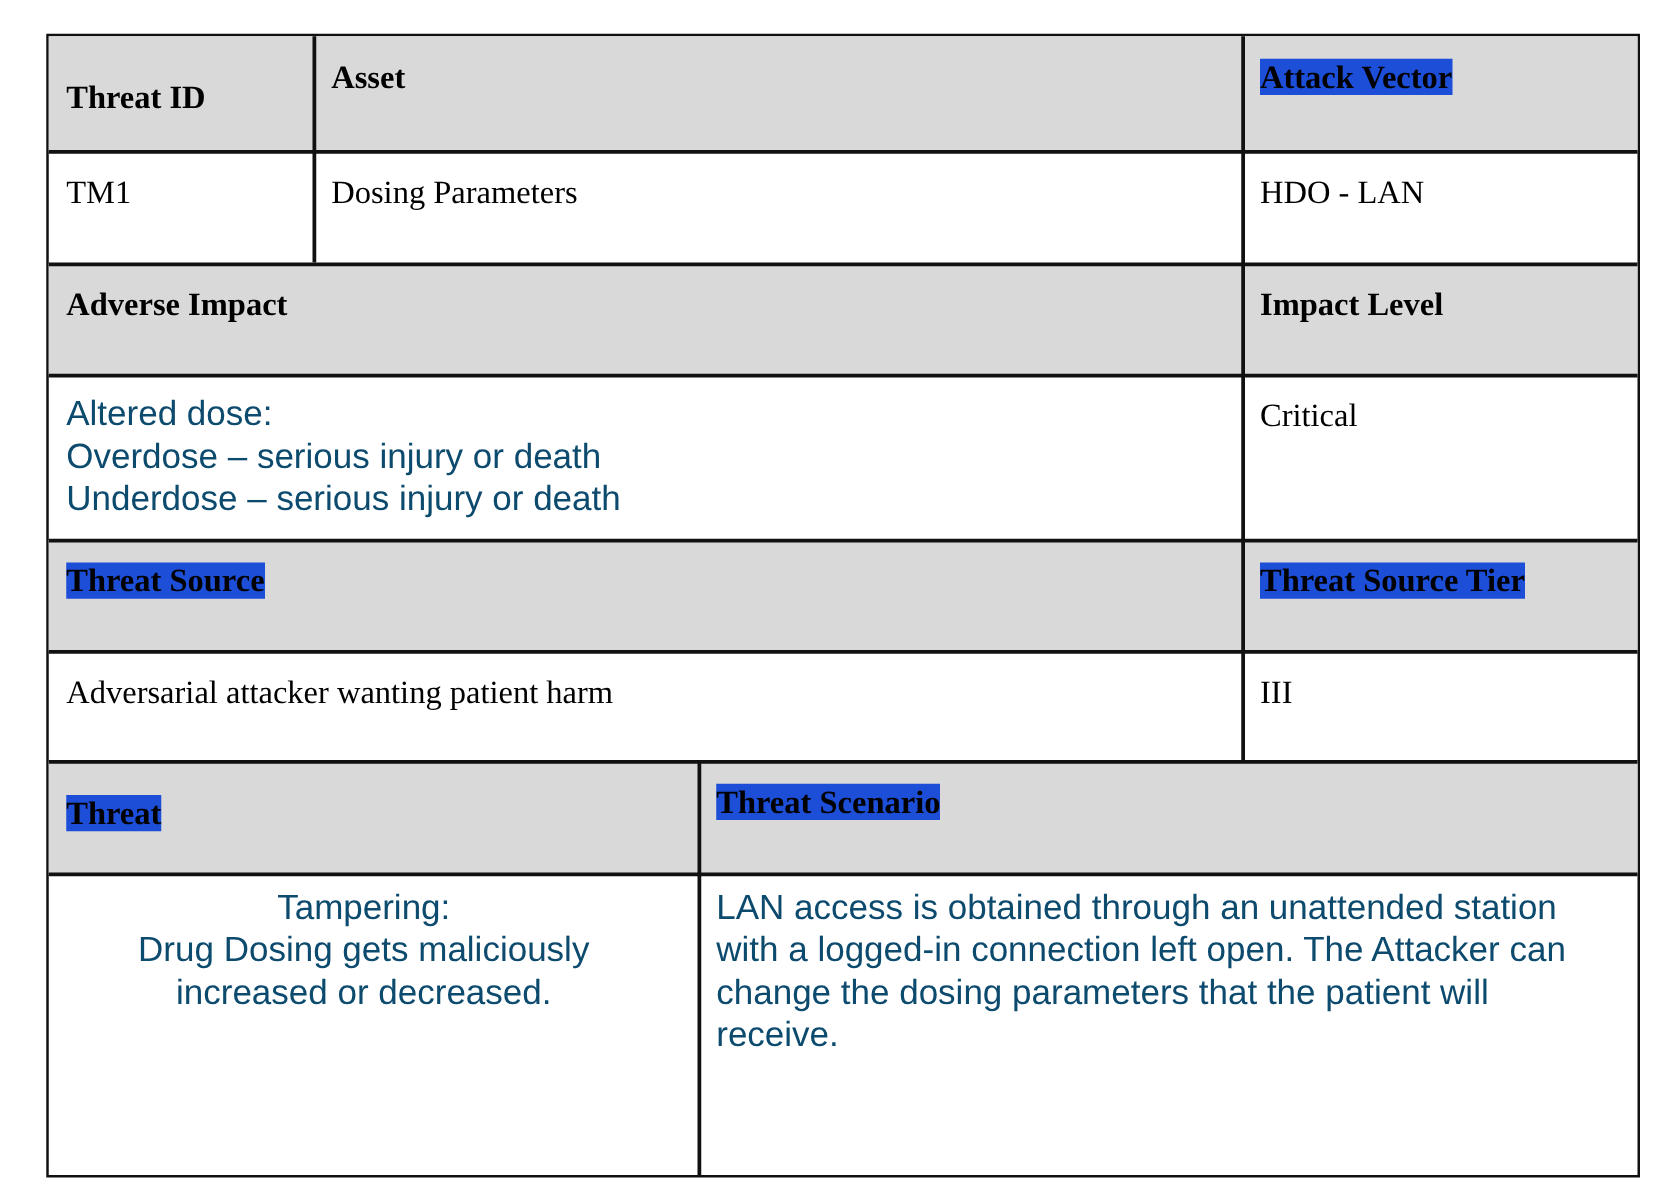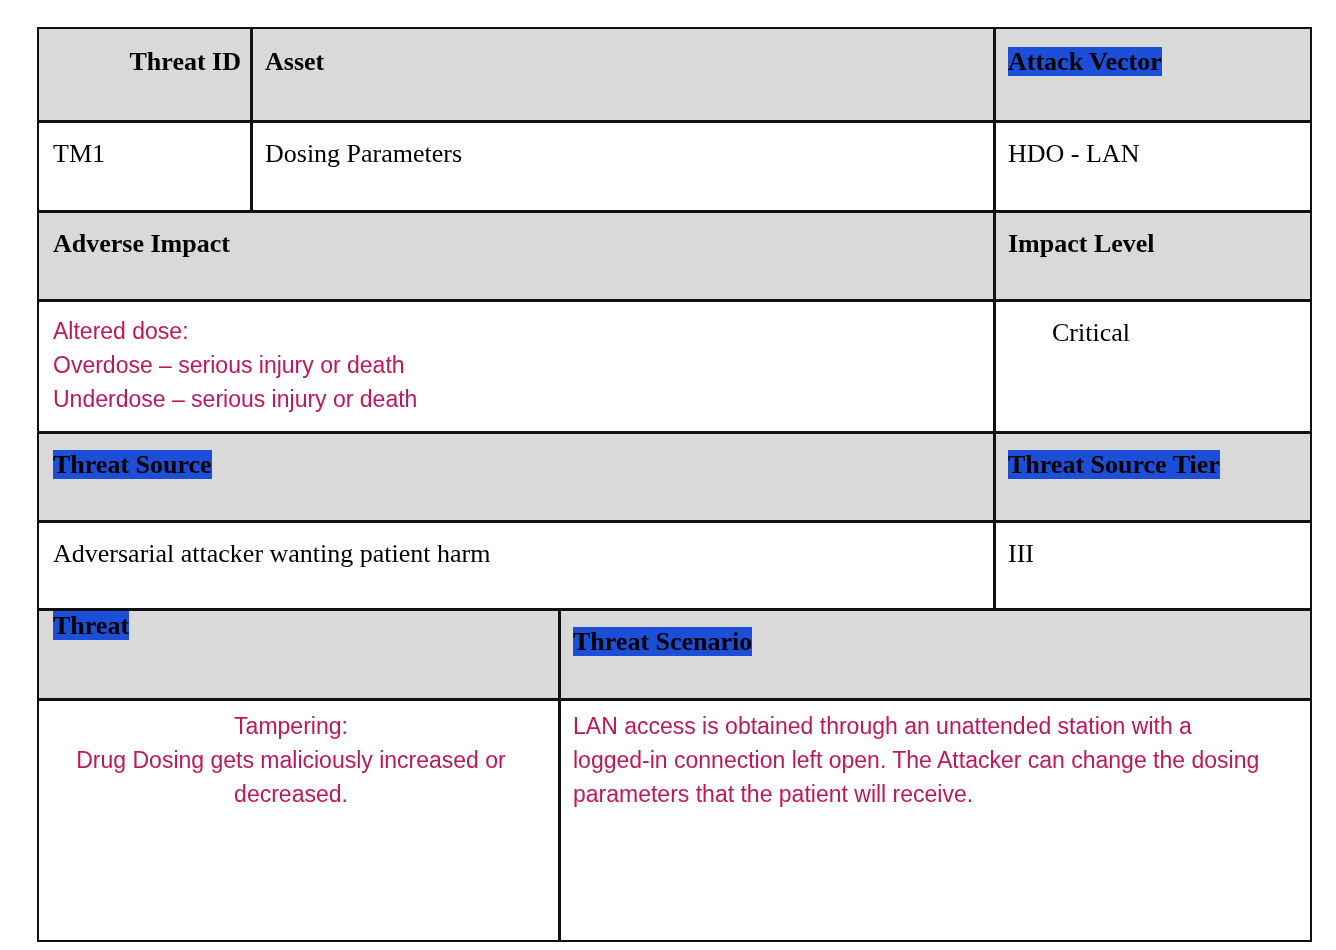--- a/index.html
+++ b/index.html
@@ -1,41 +1,41 @@
 <!DOCTYPE html>
 <html><head>
 <meta charset="utf-8">
 <style>
   html, body { margin: 0; padding: 0; background: #ffffff; }
   body { width: 1336px; height: 950px; position: relative; overflow: hidden; }
   .tbl { position: absolute; left: 37px; top: 27px; width: 1275px; height: 915px; border: 2px solid #111; box-sizing: border-box; }
   .cell { position: absolute; box-sizing: border-box; }
   .hdr { background: #d9d9d9; }
   .serif { font-family: "Liberation Serif", serif; font-size: 26px; color: #000; }
-  .sans { font-family: "Liberation Sans", sans-serif; font-size: 23px; color: #be185d; }
+  .sans { font-family: "Liberation Sans", sans-serif; font-size: 28px; color: #0c4a6e; }
   .bold { font-weight: bold; }
   .txt { position: absolute; left: 14px; top: 16px; right: 10px; line-height: 34px; }
   .sans.txt { line-height: 34px; }
   .hl { background: #1d4ed8; }
   .hline { position: absolute; height: 3px; background: #111; }
   .vline { position: absolute; width: 3px; background: #111; }
   .line { display: block; white-space: pre-wrap; }
   .scen { line-height: 38.5px; top: 10px; }
 </style>
 </head>
 <body>
 
 <div class="tbl">
 
   <div class="cell hdr" style="left:0; top:0; width:1271px; height:92px;"></div>
   <div class="cell hdr" style="left:0; top:182px; width:1271px; height:89px;"></div>
   <div class="cell hdr" style="left:0; top:403px; width:1271px; height:89px;"></div>
   <div class="cell hdr" style="left:0; top:580px; width:1271px; height:90px;"></div>
 
-  <div class="cell" style="left:0; top:0; width:212px; height:92px;text-align:right;">
+  <div class="cell" style="left:0; top:16px; width:212px; height:92px;">
     <span class="txt serif bold">Threat ID</span>
   </div>
   <div class="cell" style="left:212px; top:0; width:743px; height:92px;">
     <span class="txt serif bold">Asset</span>
   </div>
   <div class="cell" style="left:955px; top:0; width:316px; height:92px;">
     <span class="txt serif bold"><span class="hl">Attack Vector</span></span>
   </div>
 
   <div class="cell" style="left:0; top:92px; width:212px; height:90px;">
@@ -55,39 +55,39 @@
     <span class="txt serif bold">Impact Level</span>
   </div>
 
   <div class="cell" style="left:0; top:271px; width:955px; height:132px;">
     <div class="txt sans" style="top:14px;">
       <span class="line">Altered dose:</span>
       <span class="line">Overdose – serious injury or death</span>
       <span class="line">Underdose – serious injury or death</span>
     </div>
   </div>
-  <div class="cell" style="left:999px; top:271px; width:296px; height:132px;">
+  <div class="cell" style="left:955px; top:271px; width:296px; height:132px;">
     <span class="txt serif">Critical</span>
   </div>
 
   <div class="cell" style="left:0; top:403px; width:955px; height:89px;">
     <span class="txt serif bold"><span class="hl">Threat Source</span></span>
   </div>
   <div class="cell" style="left:955px; top:403px; width:316px; height:89px;">
     <span class="txt serif bold"><span class="hl">Threat Source Tier</span></span>
   </div>
 
   <div class="cell" style="left:0; top:492px; width:955px; height:88px;">
     <span class="txt serif">Adversarial attacker wanting patient harm</span>
   </div>
   <div class="cell" style="left:955px; top:492px; width:316px; height:88px;">
     <span class="txt serif">III</span>
   </div>
 
-  <div class="cell" style="left:0; top:564px; width:520px; height:90px;text-decoration:underline;">
+  <div class="cell" style="left:0; top:589px; width:520px; height:90px;text-decoration:underline;">
     <span class="txt serif bold"><span class="hl">Threat</span></span>
   </div>
   <div class="cell" style="left:520px; top:580px; width:629px; height:90px;">
     <span class="txt serif bold"><span class="hl">Threat Scenario</span></span>
   </div>
 
   <div class="cell" style="left:0; top:670px; width:520px; height:241px;">
     <div class="txt sans scen" style="right:30px;text-align:center;">
       <span class="line">Tampering:</span>
       <span class="line">Drug Dosing gets maliciously increased or decreased.</span>

